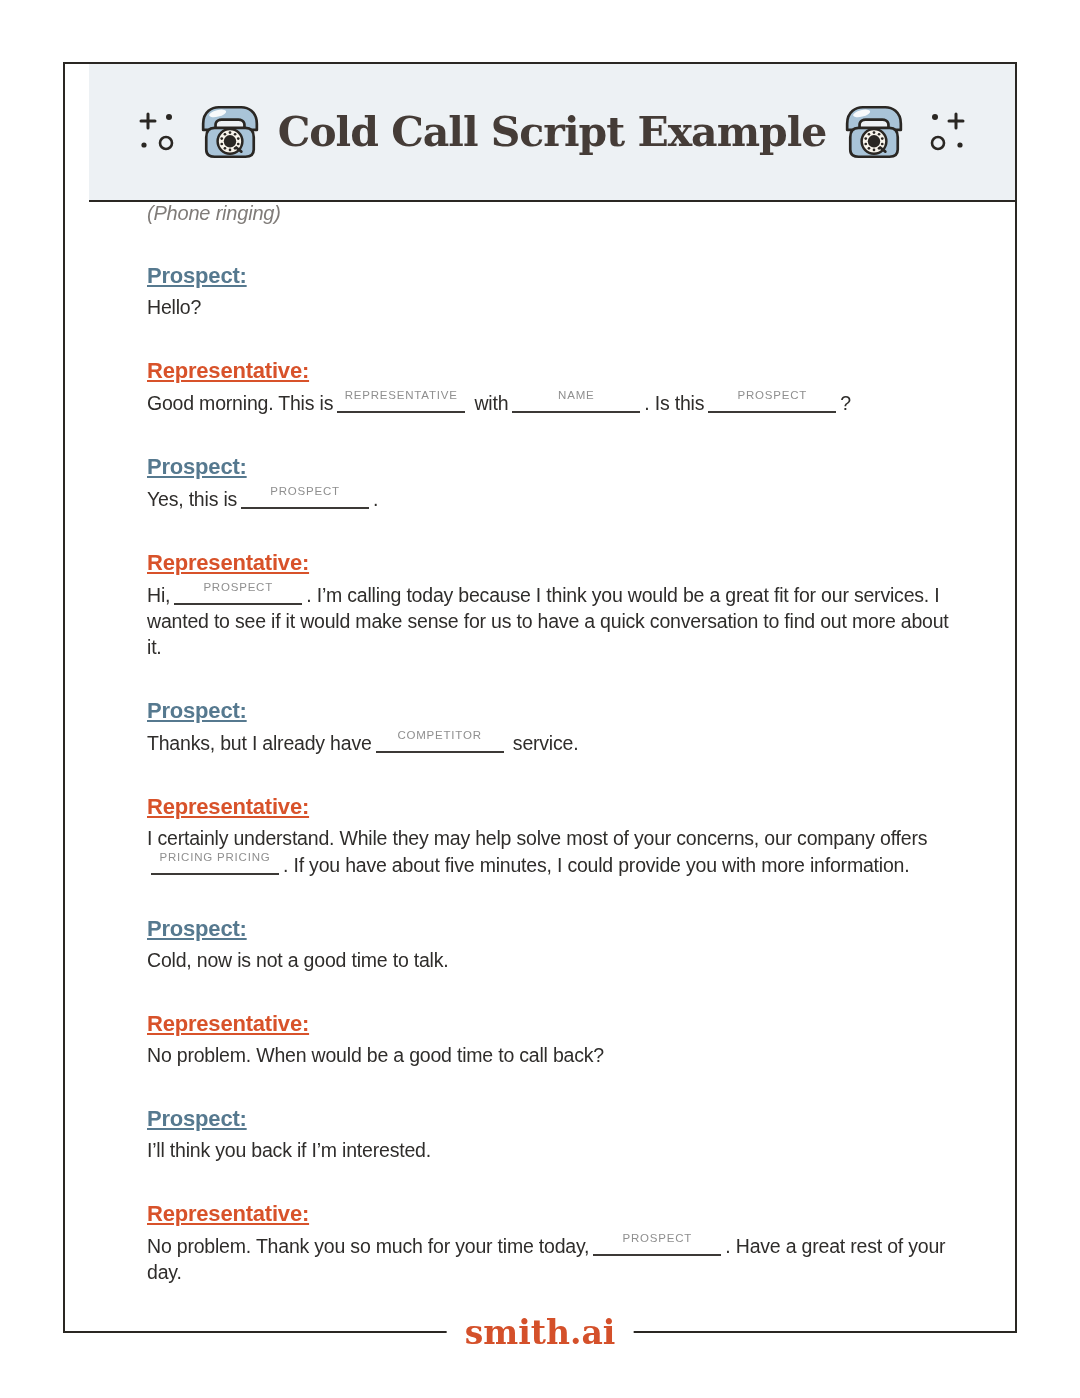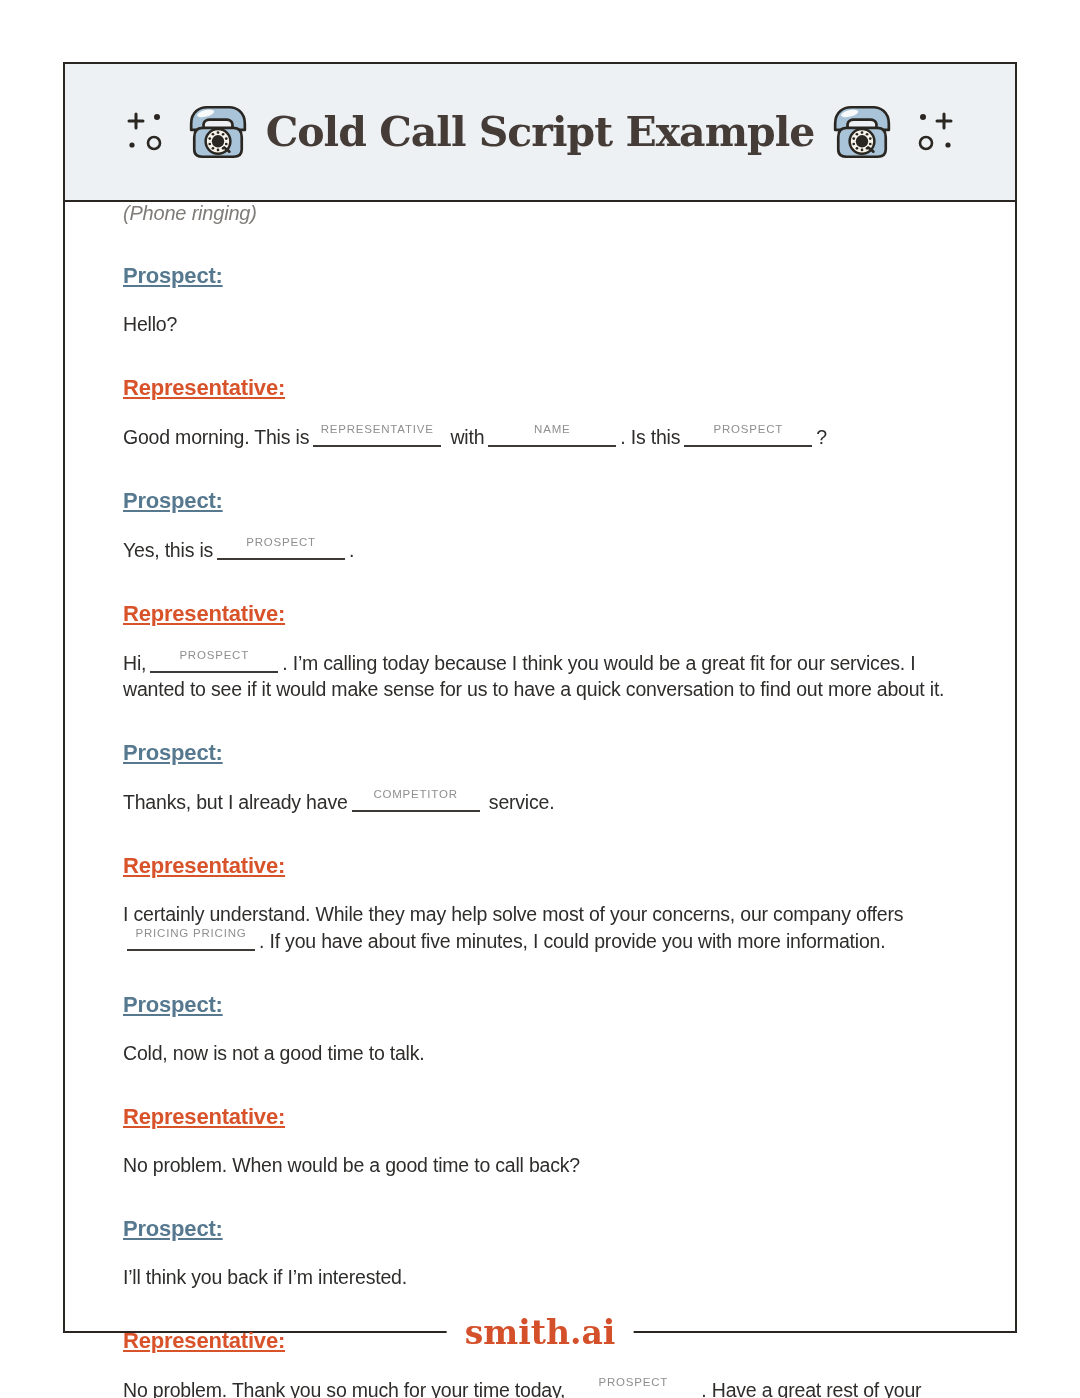--- a/index.html
+++ b/index.html
@@ -11,33 +11,33 @@
     --prospect:#56798f;
     --rep:#d8522a;
     --logo:#d4502a;
     --blank-label:#8f8f8f;
     --blank-line:#3c3936;
     --phone-body:#a9c4d8;
   }
   *{margin:0;padding:0;box-sizing:border-box;}
   body{background:#ffffff;font-family:"Liberation Sans",sans-serif;}
   .page{position:relative;width:1080px;height:1398px;background:#ffffff;overflow:hidden;}
-  .box{position:absolute;left:63px;top:62px;width:954px;height:1271px;border:2px solid var(--border);background:#ffffff;}
+  .box{position:absolute;left:63px;top:62px;width:954px;height:1271px;border:2px solid var(--border);background:#ffffff;padding-left:24px;}
   .header{height:138px;background:var(--header-bg);border-bottom:2px solid var(--border);
           display:flex;align-items:center;justify-content:center;gap:16px;}
   .title{font-family:"DejaVu Serif","Liberation Serif",serif;font-weight:bold;font-size:41px;
          color:var(--title-ink);letter-spacing:-1px;white-space:nowrap;}
   .sparkle{flex:0 0 auto;}
   .phone{flex:0 0 auto;}
   .content{padding:0 58px;}
   .note{font-style:italic;color:var(--note);font-size:20px;letter-spacing:-0.2px;}
   .speaker{margin-top:38px;font-size:22px;font-weight:bold;letter-spacing:-0.2px;text-decoration:underline;}
   .speaker.prospect{color:var(--prospect);}
   .speaker.representative{color:var(--rep);}
-  .line{margin-top:22px;font-size:19.5px;line-height:26px;color:var(--ink);letter-spacing:-0.2px;max-width:845px;}
+  .line{margin-top:5px;font-size:19.5px;line-height:26px;color:var(--ink);letter-spacing:-0.2px;max-width:845px;}
   .blank{position:relative;display:inline-block;width:128px;height:24px;
          border-bottom:2px solid var(--blank-line);vertical-align:-3px;margin:0 4px;}
   .blank-label{position:absolute;left:0;right:0;bottom:3px;text-align:center;
                font-size:11.5px;color:var(--blank-label);letter-spacing:0.8px;font-style:normal;font-weight:normal;}
   .logo{position:absolute;left:50%;bottom:0;transform:translate(-50%,54%);
         background:#ffffff;padding:0 18px;white-space:nowrap;
         font-family:"DejaVu Serif","Liberation Serif",serif;font-weight:bold;
         font-size:33px;color:var(--logo);}
 </style>
 </head>

